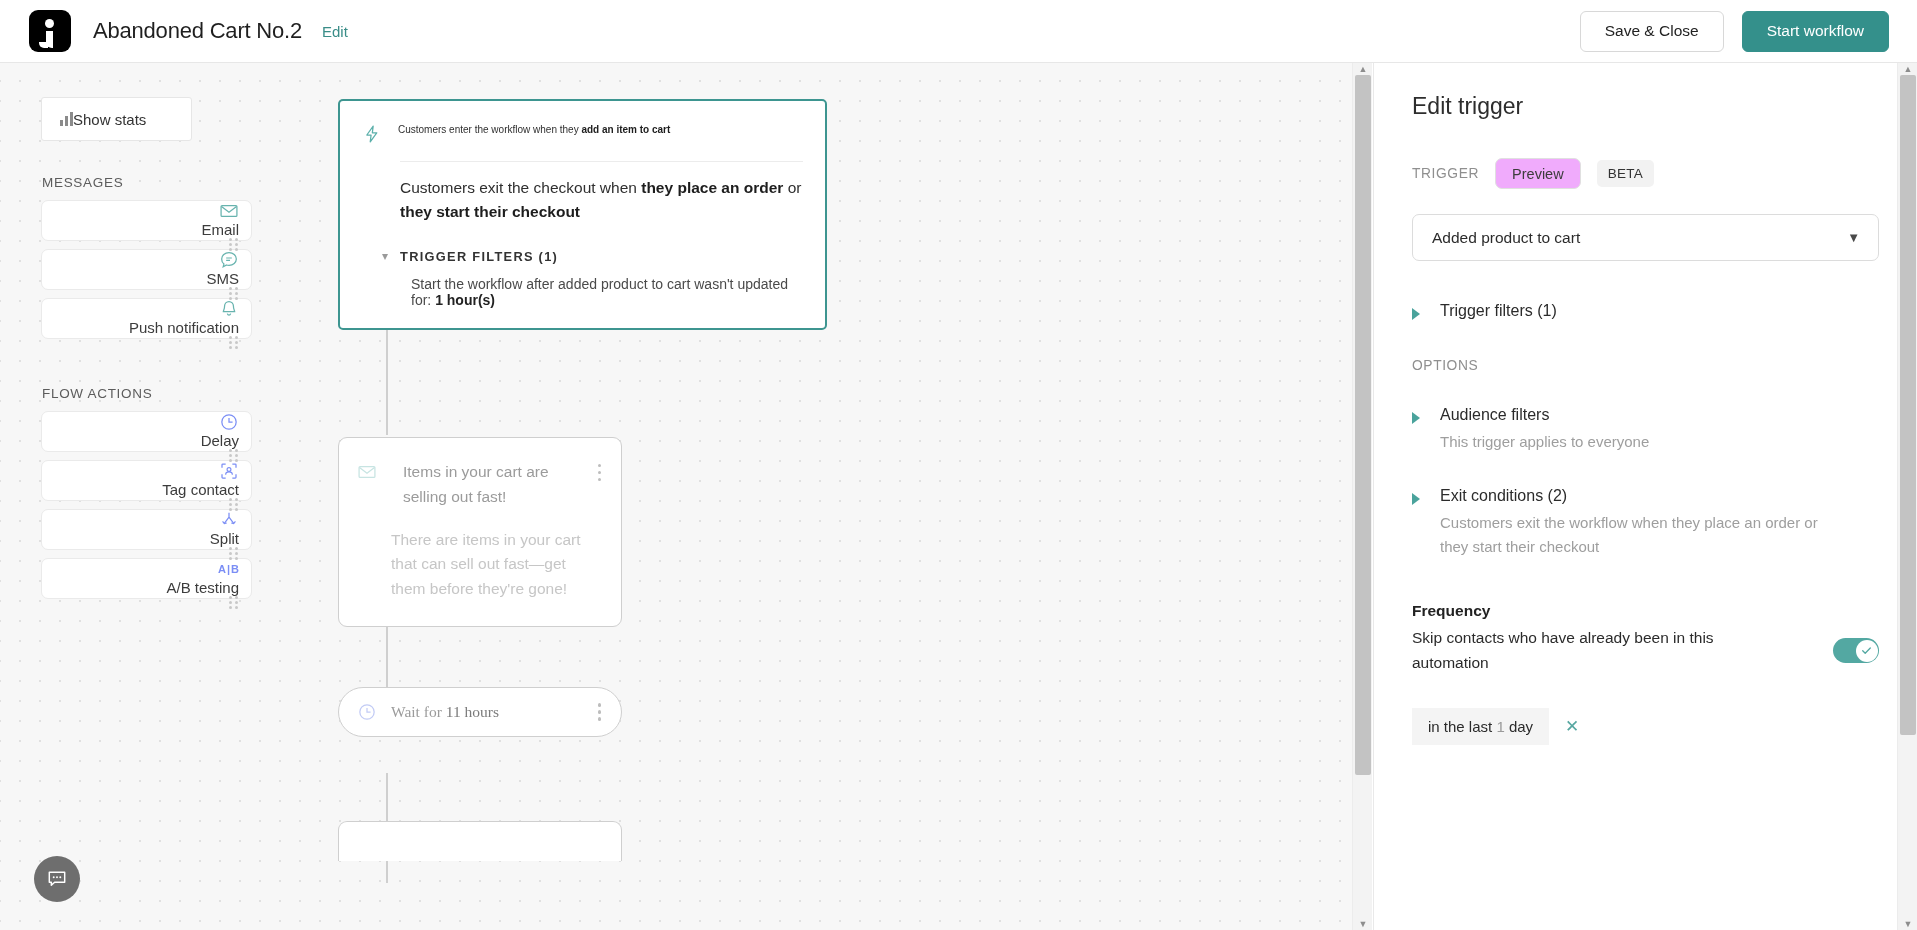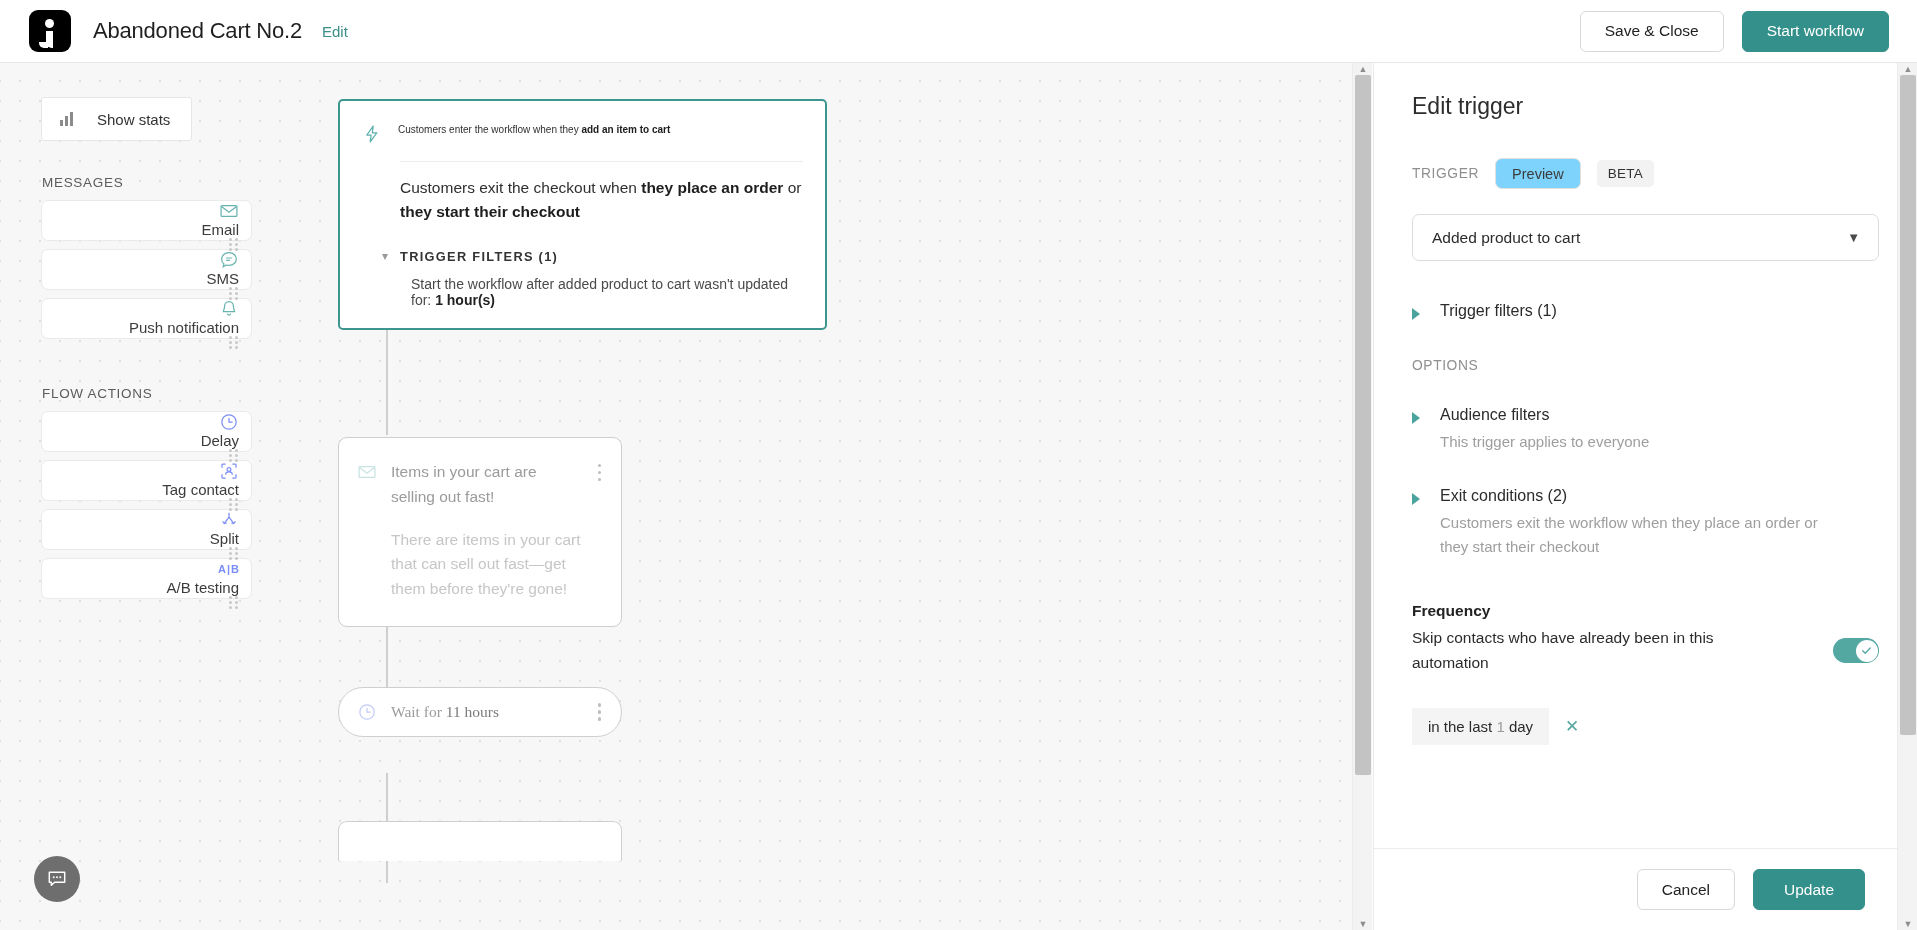--- a/index.html
+++ b/index.html
@@ -67,21 +67,21 @@
     background-color: #f7f7f7;
     background-image: radial-gradient(#e0e0e0 1.2px, transparent 1.3px);
     background-size: 20px 20px;
     background-position: 10px 8px;
     overflow: hidden;
   }
   
   .palette { position: absolute; left: 41px; top: 34px; width: 258px; }
   .show-stats {
     width: 151px; height: 44px; background: #fff; border: 1px solid #e6e6e6;
-    border-radius: 3px; display: flex; align-items: center; gap: 24px;
+    border-radius: 3px; display: flex; align-items: center; gap: 0;
     padding-left: 18px; font-size: 15px; color: #333; cursor: pointer;
   }
   .bars { display: flex; align-items: flex-end; gap: 2px; height: 14px; }
   .bars i { display: block; width: 3px; background: #8b8b8b; }
   .bars i:nth-child(1) { height: 6px; }
   .bars i:nth-child(2) { height: 10px; }
   .bars i:nth-child(3) { height: 14px; }
 
   .pal-group-title {
     font-size: 13.5px; color: #5c5c5c; letter-spacing: .7px;
@@ -128,21 +128,21 @@
   .tf-head .tf-lbl {
     font-size: 12.8px; font-weight: 700; letter-spacing: 1.3px; color: #333;
   }
   .tf-body { font-size: 14px; color: #4a4a4a; margin-left: 49px; }
   .tf-body b { font-weight: 700; color: #222; }
 
   .node-ghost {
     position: absolute; left: 0; width: 284px; background: #fff;
     border: 1px solid #cfcfcf; border-radius: 9px; padding: 22px 20px 24px 18px;
   }
-  .ghost-row { display: flex; gap: 14px; }
+  .ghost-row { display: flex; gap: 26px; }
   .ghost-title {
     font-size: 15.5px; color: #9b9b9b; line-height: 1.6; max-width: 210px;
   }
   .ghost-sub {
     font-size: 15.5px; color: #c6c6c6; line-height: 1.6; margin: 18px 0 0 34px;
     max-width: 213px;
   }
   .kebab { margin-left: auto; display: flex; flex-direction: column; gap: 3.5px; padding-top: 4px;}
   .kebab b { width: 3.4px; height: 3.4px; border-radius: 50%; background: #bdbdbd; display:block; }
 
@@ -190,21 +190,21 @@
     flex: 1; overflow: hidden; position: relative; padding: 30px 38px 0 38px;
   }
   .panel-title { font-size: 23px; color: #2d2d2d; font-weight: 400; }
   .trigger-row {
     display: flex; align-items: center; gap: 16px; margin-top: 38px;
   }
   .trigger-lbl { font-size: 13.8px; color: #8f8f8f; letter-spacing: .6px; }
   .pill-outline {
     border: 1px solid #e0e0e0; border-radius: 7px; height: 31px;
     padding: 0 16px; display: inline-flex; align-items: center;
-    font-size: 14.5px; color: #3c3c3c; cursor: pointer; background: #7dd3fc;
+    font-size: 14.5px; color: #3c3c3c; cursor: pointer; background: #f0abfc;
   }
   .pill-beta {
     background: #f2f2f2; border-radius: 5px; height: 27px; padding: 0 11px;
     display: inline-flex; align-items: center; font-size: 13.5px;
     font-weight: 400; color: #333; letter-spacing: .3px;
   }
   .select-box {
     margin-top: 25px; height: 47px; border: 1px solid #dcdcdc; border-radius: 7px;
     display: flex; align-items: center; padding: 0 18px 0 19px;
     font-size: 15.5px; color: #2b2b2b; cursor: pointer; background: #fff;
@@ -531,24 +531,20 @@
           </span>
         </div>
       </div>
 
       <div class="chip-row">
         <div class="chip"><span>in the last </span><b>1</b><span> day</span></div>
         <span class="chip-x">✕</span>
       </div>
     </div>
 
-    <div class="panel-footer">
-      <button class="btn btn-outline">Cancel</button>
-      <button class="btn btn-primary" style="padding:0 30px;">Update</button>
-    </div>
   </div>
 
   <div class="pnl-scroll">
     <div class="arr up">▲</div>
     <div class="thumb"></div>
     <div class="arr dn">▼</div>
   </div>
 
 </div>
 

